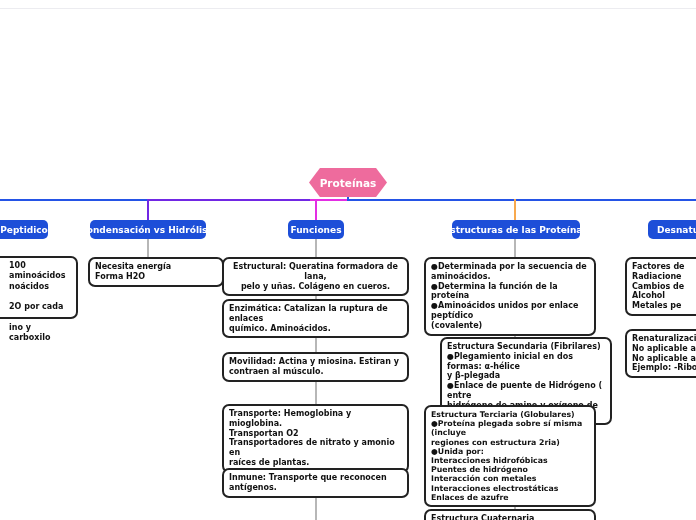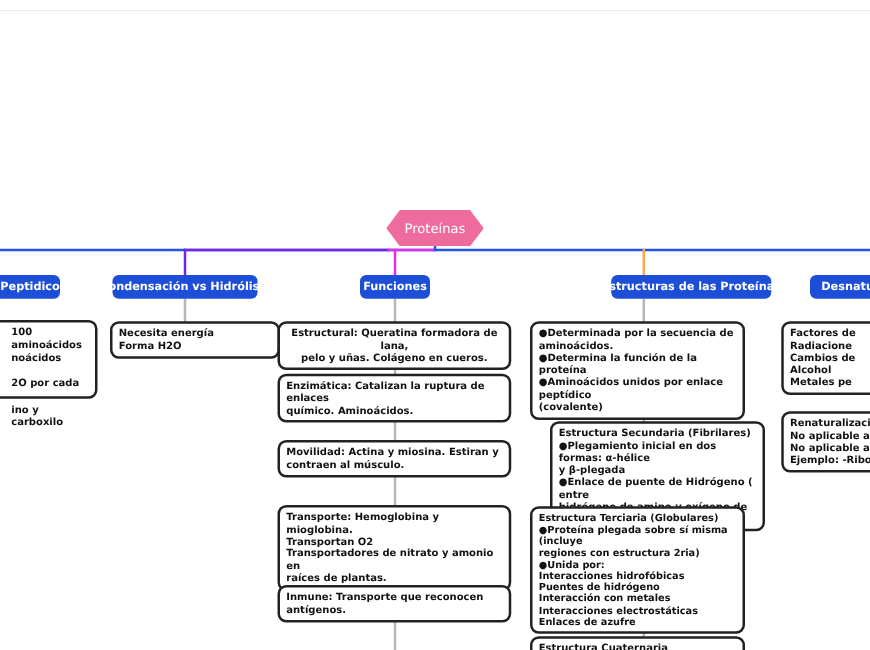--- a/index.html
+++ b/index.html
@@ -15,37 +15,37 @@
   .vline{position:absolute;width:2px;}
   .blue{background:#2453e6;}
   .purple{background:#7127e4;}
   .magenta{background:#e32ee3;}
   .orange{background:#f8a94e;}
   .gray{background:#b7b7b7;}
 
   
   .root{
     position:absolute;left:309px;top:168px;width:78px;height:29px;
-    background:#ee6b9d;color:#ffffff;font-weight:normal;font-size:10.5px;
+    background:#ee6b9d;color:#ffffff;font-weight:bold;font-size:10.5px;
     display:flex;align-items:center;justify-content:center;
     clip-path:polygon(14% 0,86% 0,100% 50%,86% 100%,14% 100%,0 50%);
     z-index:3;
   }
 
   
   .label{
     position:absolute;top:220px;height:19px;background:#1d4ed8;color:#ffffff;
     font-weight:bold;font-size:9px;border-radius:5px;
     display:flex;align-items:center;justify-content:center;
     z-index:3;white-space:nowrap;
   }
   .label-peptidico{left:0;width:48px;border-radius:0 5px 5px 0;}
   .label-condensacion{left:90px;width:116px;}
   .label-funciones{left:288px;width:56px;}
-  .label-estructuras{left:452px;width:128px;margin-left:37px;}
+  .label-estructuras{left:452px;width:128px;}
   .label-desnat{left:648px;width:100px;justify-content:flex-start;padding-left:9px;}
 
   
   .box{
     position:absolute;background:#ffffff;border:2px solid #222222;border-radius:7px;
     padding:3px 5px;z-index:2;box-sizing:border-box;
   }
   .box-text{
     font-weight:bold;font-size:8px;line-height:9.8px;color:#111111;
     white-space:pre-line;

